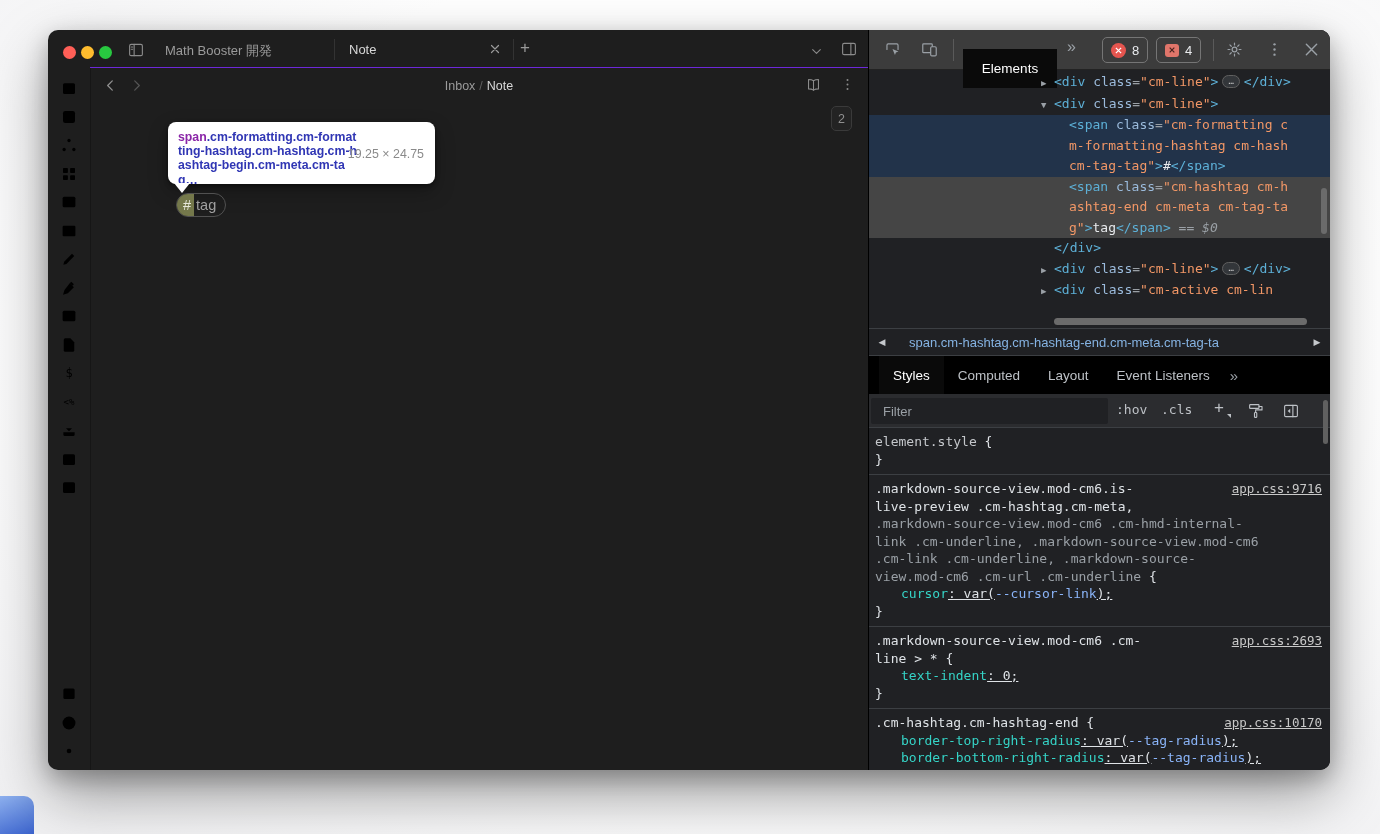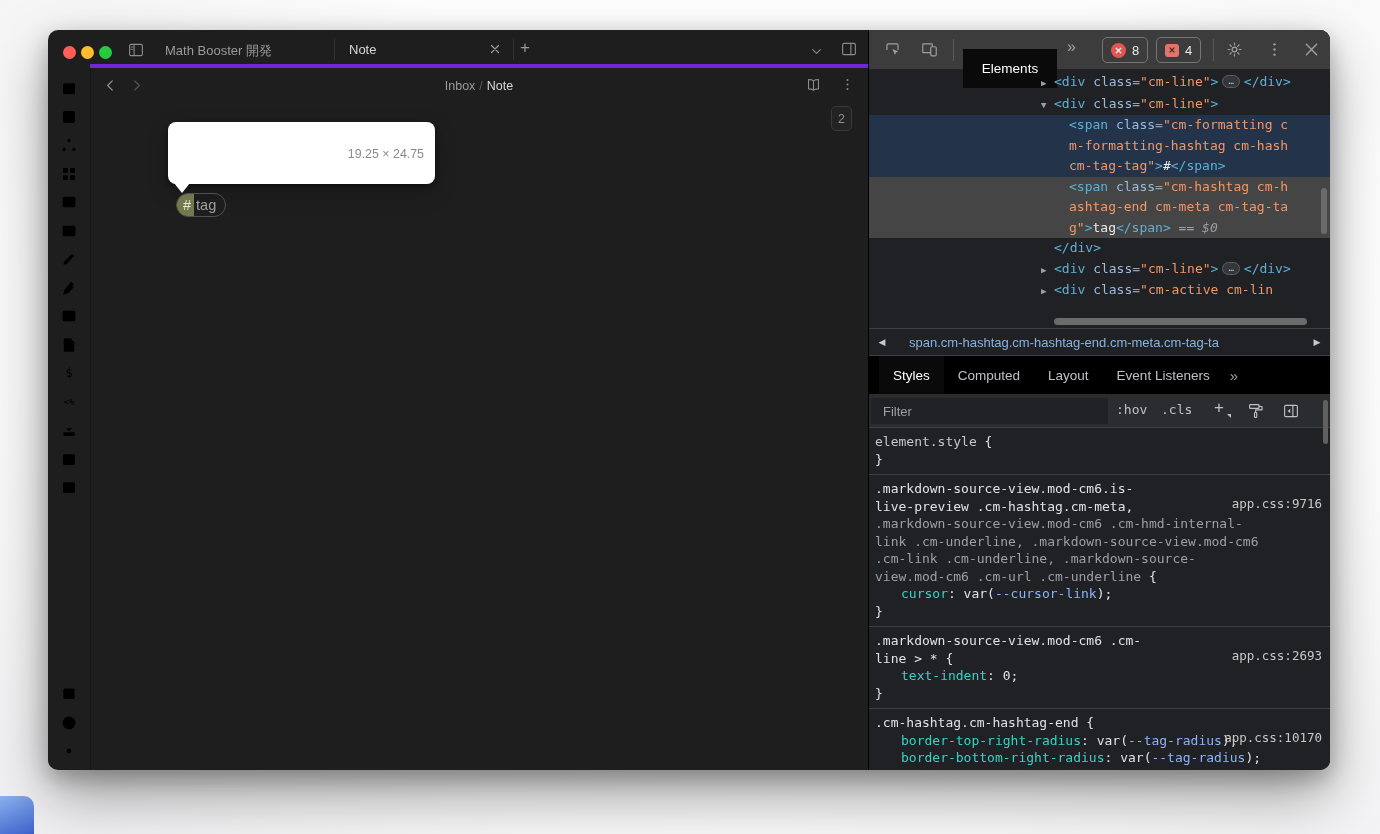--- a/index.html
+++ b/index.html
@@ -22,21 +22,21 @@
 
   
   .ribbon{position:absolute;left:0;top:0;width:42px;height:100%;display:flex;flex-direction:column;
           align-items:center;padding-top:49px;box-sizing:border-box;}
   .ribbon .ric{width:18px;height:18px;margin-bottom:10.5px;}
   .ribbon-bottom{margin-top:auto;display:flex;flex-direction:column;align-items:center;padding-bottom:10px;}
   .ribbon-bottom .ric{margin-bottom:0;margin-top:10.5px;}
   .ribbon-line{position:absolute;left:42px;top:38px;bottom:0;width:1px;background:#161616;}
 
   
-  .titlebar{position:absolute;left:42px;top:0;width:778px;height:38px;border-bottom:4px solid #6d28d9;box-sizing:border-box;text-align:center;}
+  .titlebar{position:absolute;left:42px;top:0;width:778px;height:38px;border-bottom:1px solid #6d28d9;box-sizing:border-box;text-align:center;}
   .tb-toggle{left:37px;top:11px;}
   .vault-title{left:75px;top:11.5px;font-size:13px;color:#9b9b9b;white-space:nowrap;}
   .tb-sep{top:9px;width:1px;height:21px;background:#333;}
   .tab-title{left:259px;top:11.5px;font-size:13px;color:#d8d8d8;}
   .tab-close{left:399px;top:13px;width:12px;height:12px;color:#9a9a9a;}
   .tab-plus{left:430px;top:8px;font-size:17px;color:#9a9a9a;}
   .tb-chevron{left:720px;top:15px;color:#8b8b8b;}
   .tb-panelright{left:750px;top:10px;}
 
   
@@ -109,24 +109,24 @@
   .ft-tog{top:8px;color:#bdc1c6;font-family:"DejaVu Sans Mono",monospace;font-size:13px;}
   .ft-hov{left:247px;} .ft-cls{left:292px;}
   .ft-plus{left:345px;top:4px;font-size:17px;color:#bdc1c6;}
   .ft-caret{left:358px;top:20px;width:0;height:0;border-left:4px solid transparent;border-top:4px solid #bdc1c6;}
   .ft-paint{left:378px;top:8px;color:#bdc1c6;} .ft-dock{left:413px;top:8px;color:#bdc1c6;}
 
   .dt-styles{position:absolute;top:398px;bottom:0;left:0;right:0;overflow:hidden;
        font-family:"DejaVu Sans Mono",monospace;font-size:13px;line-height:17.5px;color:#e8eaed;}
   .sec{position:relative;padding:5px 8px 6px 6px;border-bottom:1px solid #3c3f43;}
   .sec .cl{white-space:pre;}
-  .sec .link{position:absolute;right:8px;top:20px;color:#c9c9c9;font-size:12.5px;}
+  .sec .link{position:absolute;right:8px;top:5px;color:#c9c9c9;text-decoration:underline;font-size:12.5px;}
   .cl.decl{padding-left:26px;}
   .tk-selm{color:#dfe3e7;} .tk-sel{color:#9aa0a6;text-align:right;} .tk-brace{color:#dfe3e7;} .tk-prop{color:#35d4c7;}
-  .tk-plain{color:#dfe3e7;} .tk-varname{color:#8ab4f8;} .tk-elemsel{color:#c4c7cb;}
+  .tk-plain{color:#dfe3e7;text-decoration:underline;} .tk-varname{color:#8ab4f8;} .tk-elemsel{color:#c4c7cb;}
   .dt-styles-vthumb{right:2px;top:370px;width:5px;height:44px;border-radius:3px;background:#606060;}
 </style>
 </head>
 <body>
 
 <div class="desktop">
   <div class="accent-square"></div>
 
   <div class="window">
 
@@ -309,20 +309,26 @@
     <span class="abs ic vh-dots">
         <svg viewBox="0 0 24 24" width="17" height="17">
           <circle cx="12" cy="5.5" r="1.4" fill="currentColor" stroke="none"></circle>
           <circle cx="12" cy="12" r="1.4" fill="currentColor" stroke="none"></circle>
           <circle cx="12" cy="18.5" r="1.4" fill="currentColor" stroke="none"></circle>
         </svg>
       </span>
     <div class="abs pane-badge">2</div>
 
     <div class="abs tooltip">
+      <div>
+          <div class="cl "><span class="tk-tt-tag">span</span><span class="tk-tt-cls">.cm-formatting.cm-format</span></div>
+          <div class="cl "><span class="tk-tt-cls">ting-hashtag.cm-hashtag.cm-h</span></div>
+          <div class="cl "><span class="tk-tt-cls">ashtag-begin.cm-meta.cm-ta</span></div>
+          <div class="cl "><span class="tk-tt-cls">g…</span></div>
+        </div>
       <span class="tt-dims">19.25 × 24.75</span>
     </div>
     <div class="abs tt-pointer"></div>
     <div class="abs tagpill">
       <span class="tag-hash">#</span>
       <span class="tag-text">tag</span>
     </div>
 
     <div class="devtools">
       <div class="dt-toolbar">

